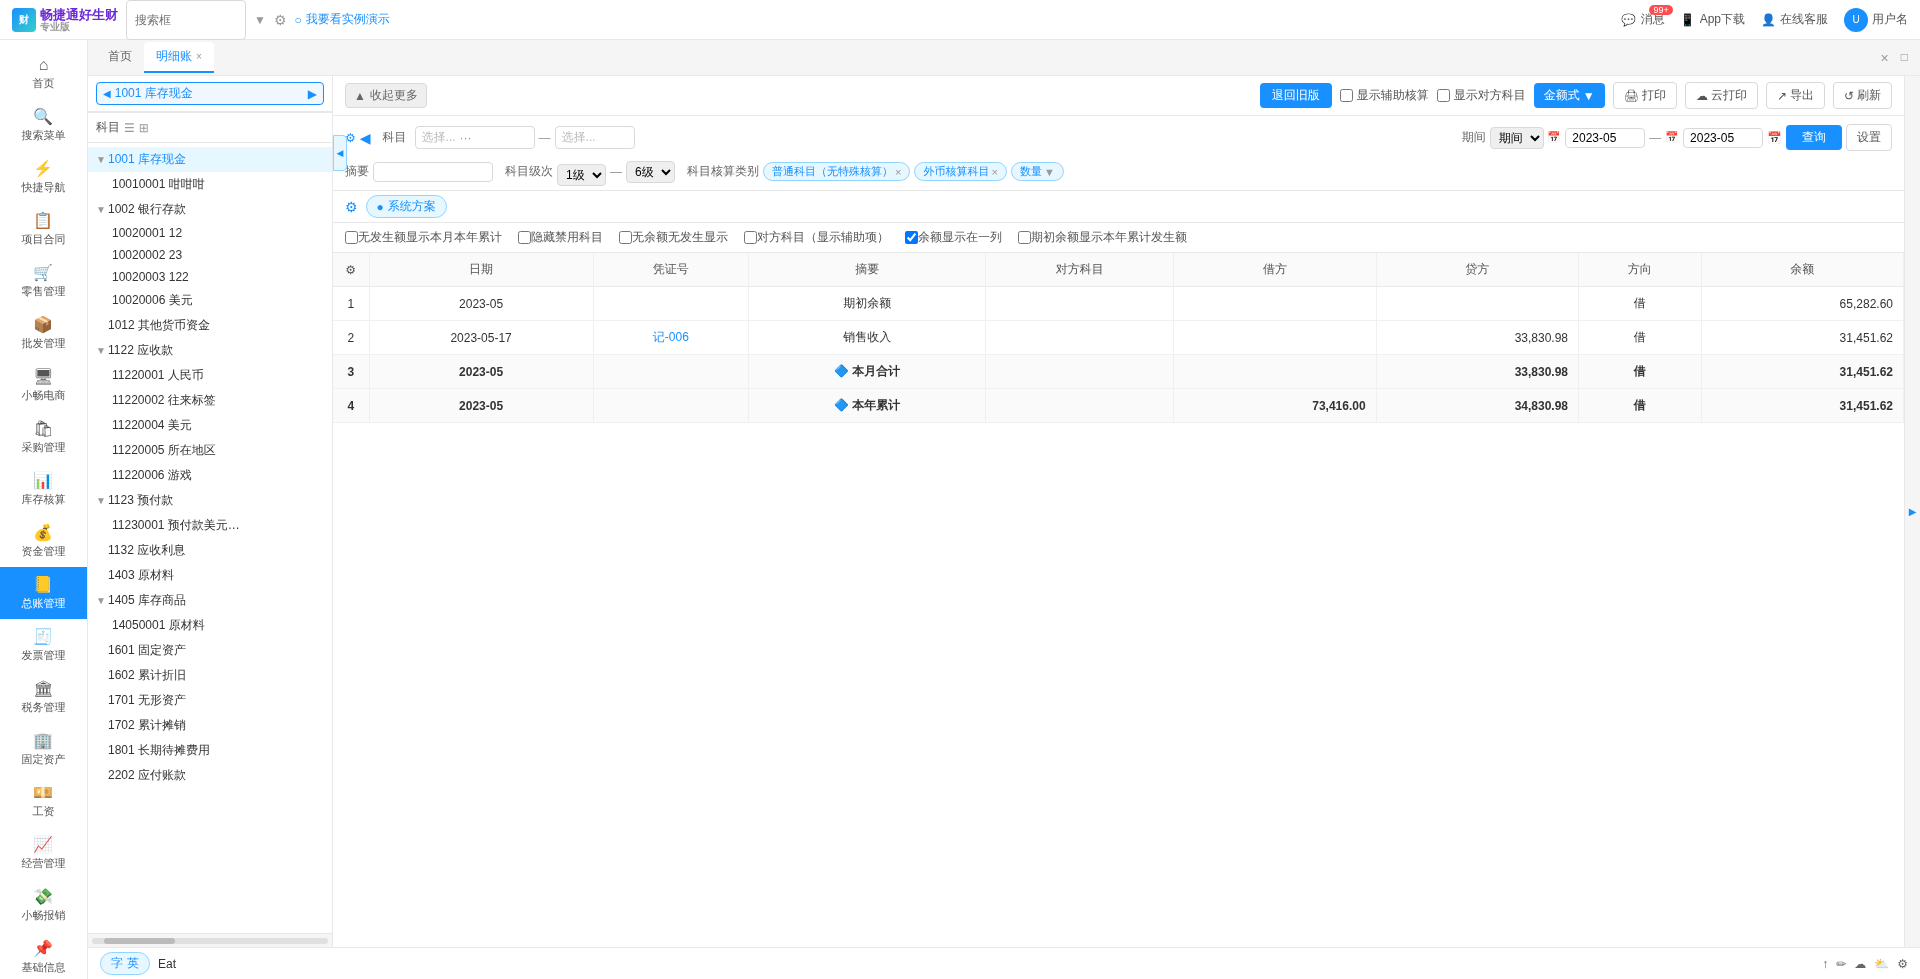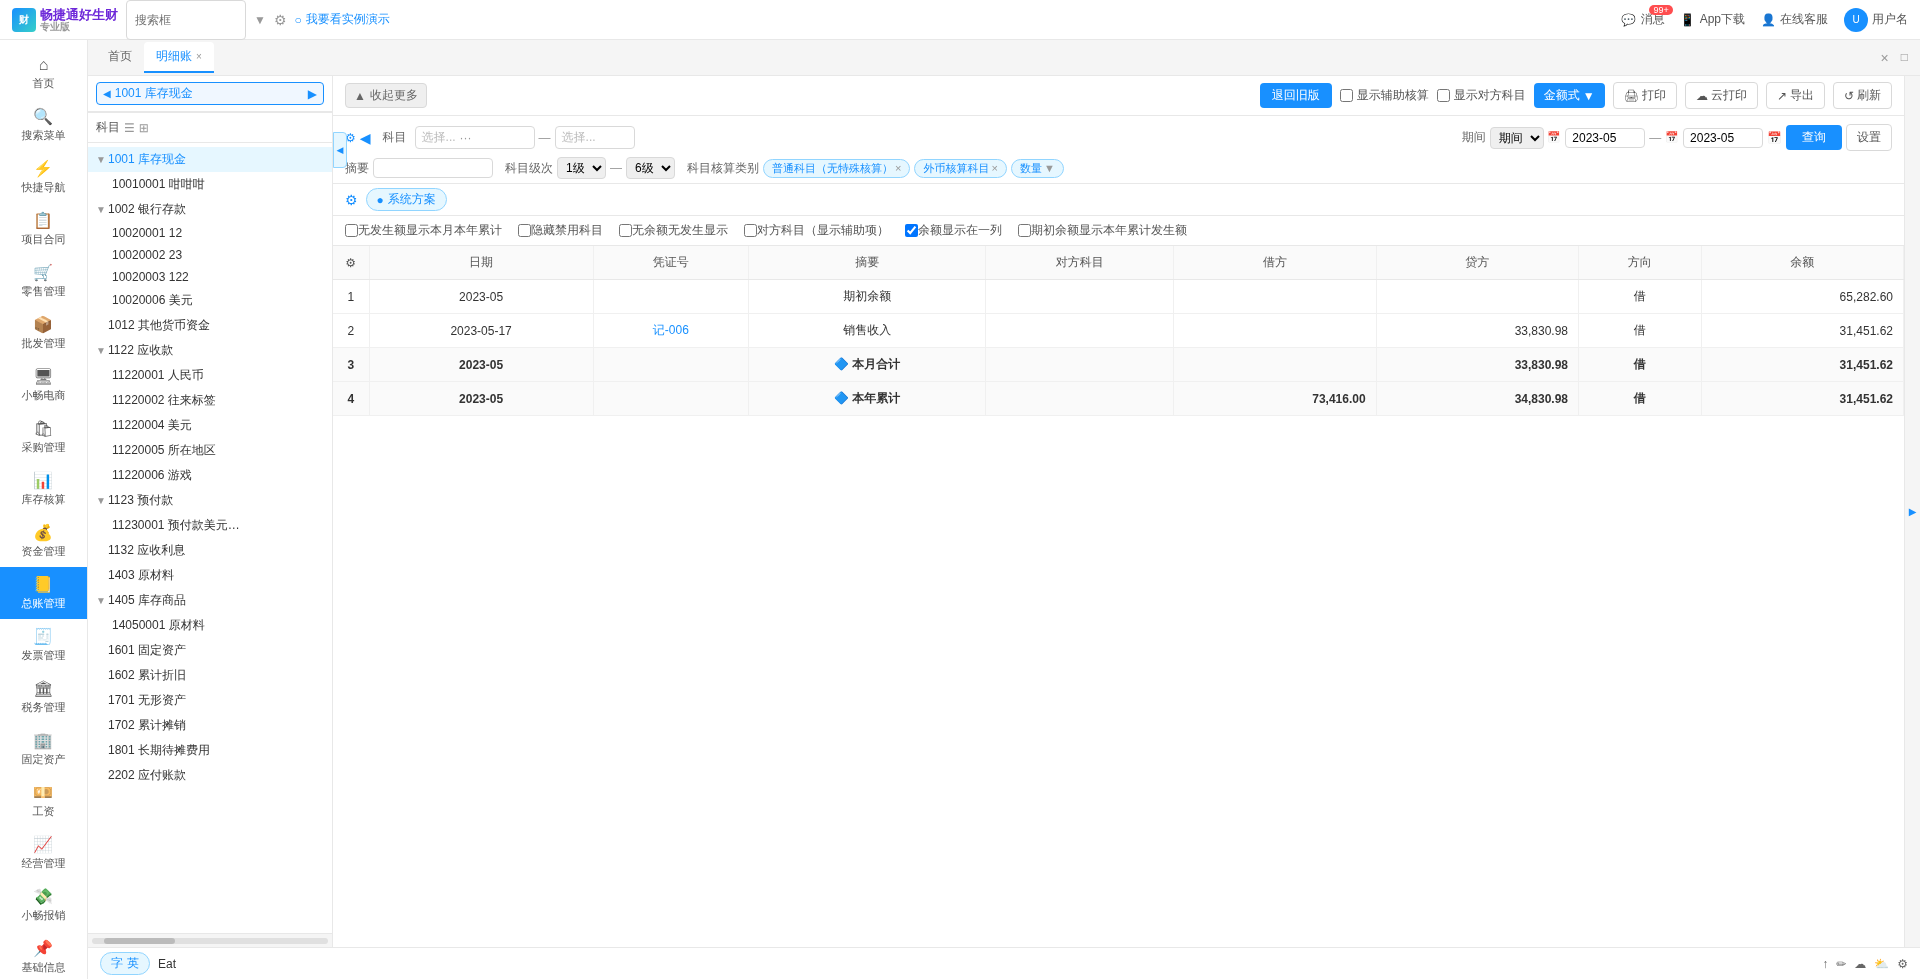--- a/index.html
+++ b/index.html
@@ -434,21 +434,21 @@
             </div>
           </div>
 
           <div style="display:flex;align-items:center;gap:12px;">
             <div style="display:flex;align-items:center;gap:4px;">
               <span style="color:#666;font-size:12px;">摘要</span>
               <input type="text" style="border: 1px solid rgb(217, 217, 217); border-radius: 4px; padding: 2px 6px; font-size: 12px; width: 120px;">
             </div>
             <div style="display:flex;align-items:center;gap:4px;">
               <span style="color:#666;font-size:12px;text-align:center;">科目级次</span>
-              <select style="border:1px solid #d9d9d9;border-radius:4px;padding:2px 4px;font-size:12px;">
+              <select style="border:1px solid #d9d9d9;border-radius:4px;padding:2px 4px;font-size:12px;margin-top:7px;">
                 <option>1级</option>
               </select>
               <span style="color:#999;">—</span>
               <select style="border:1px solid #d9d9d9;border-radius:4px;padding:2px 4px;font-size:12px;">
                 <option>6级</option>
               </select>
             </div>
             <div style="display:flex;align-items:center;gap:4px;flex:1;">
               <span style="color:#666;font-size:12px;">科目核算类别</span>
               <span style="display:inline-flex;align-items:center;gap:2px;background:#e6f7ff;border:1px solid #91d5ff;color:#1890ff;border-radius:12px;padding:1px 8px;font-size:11px;">

